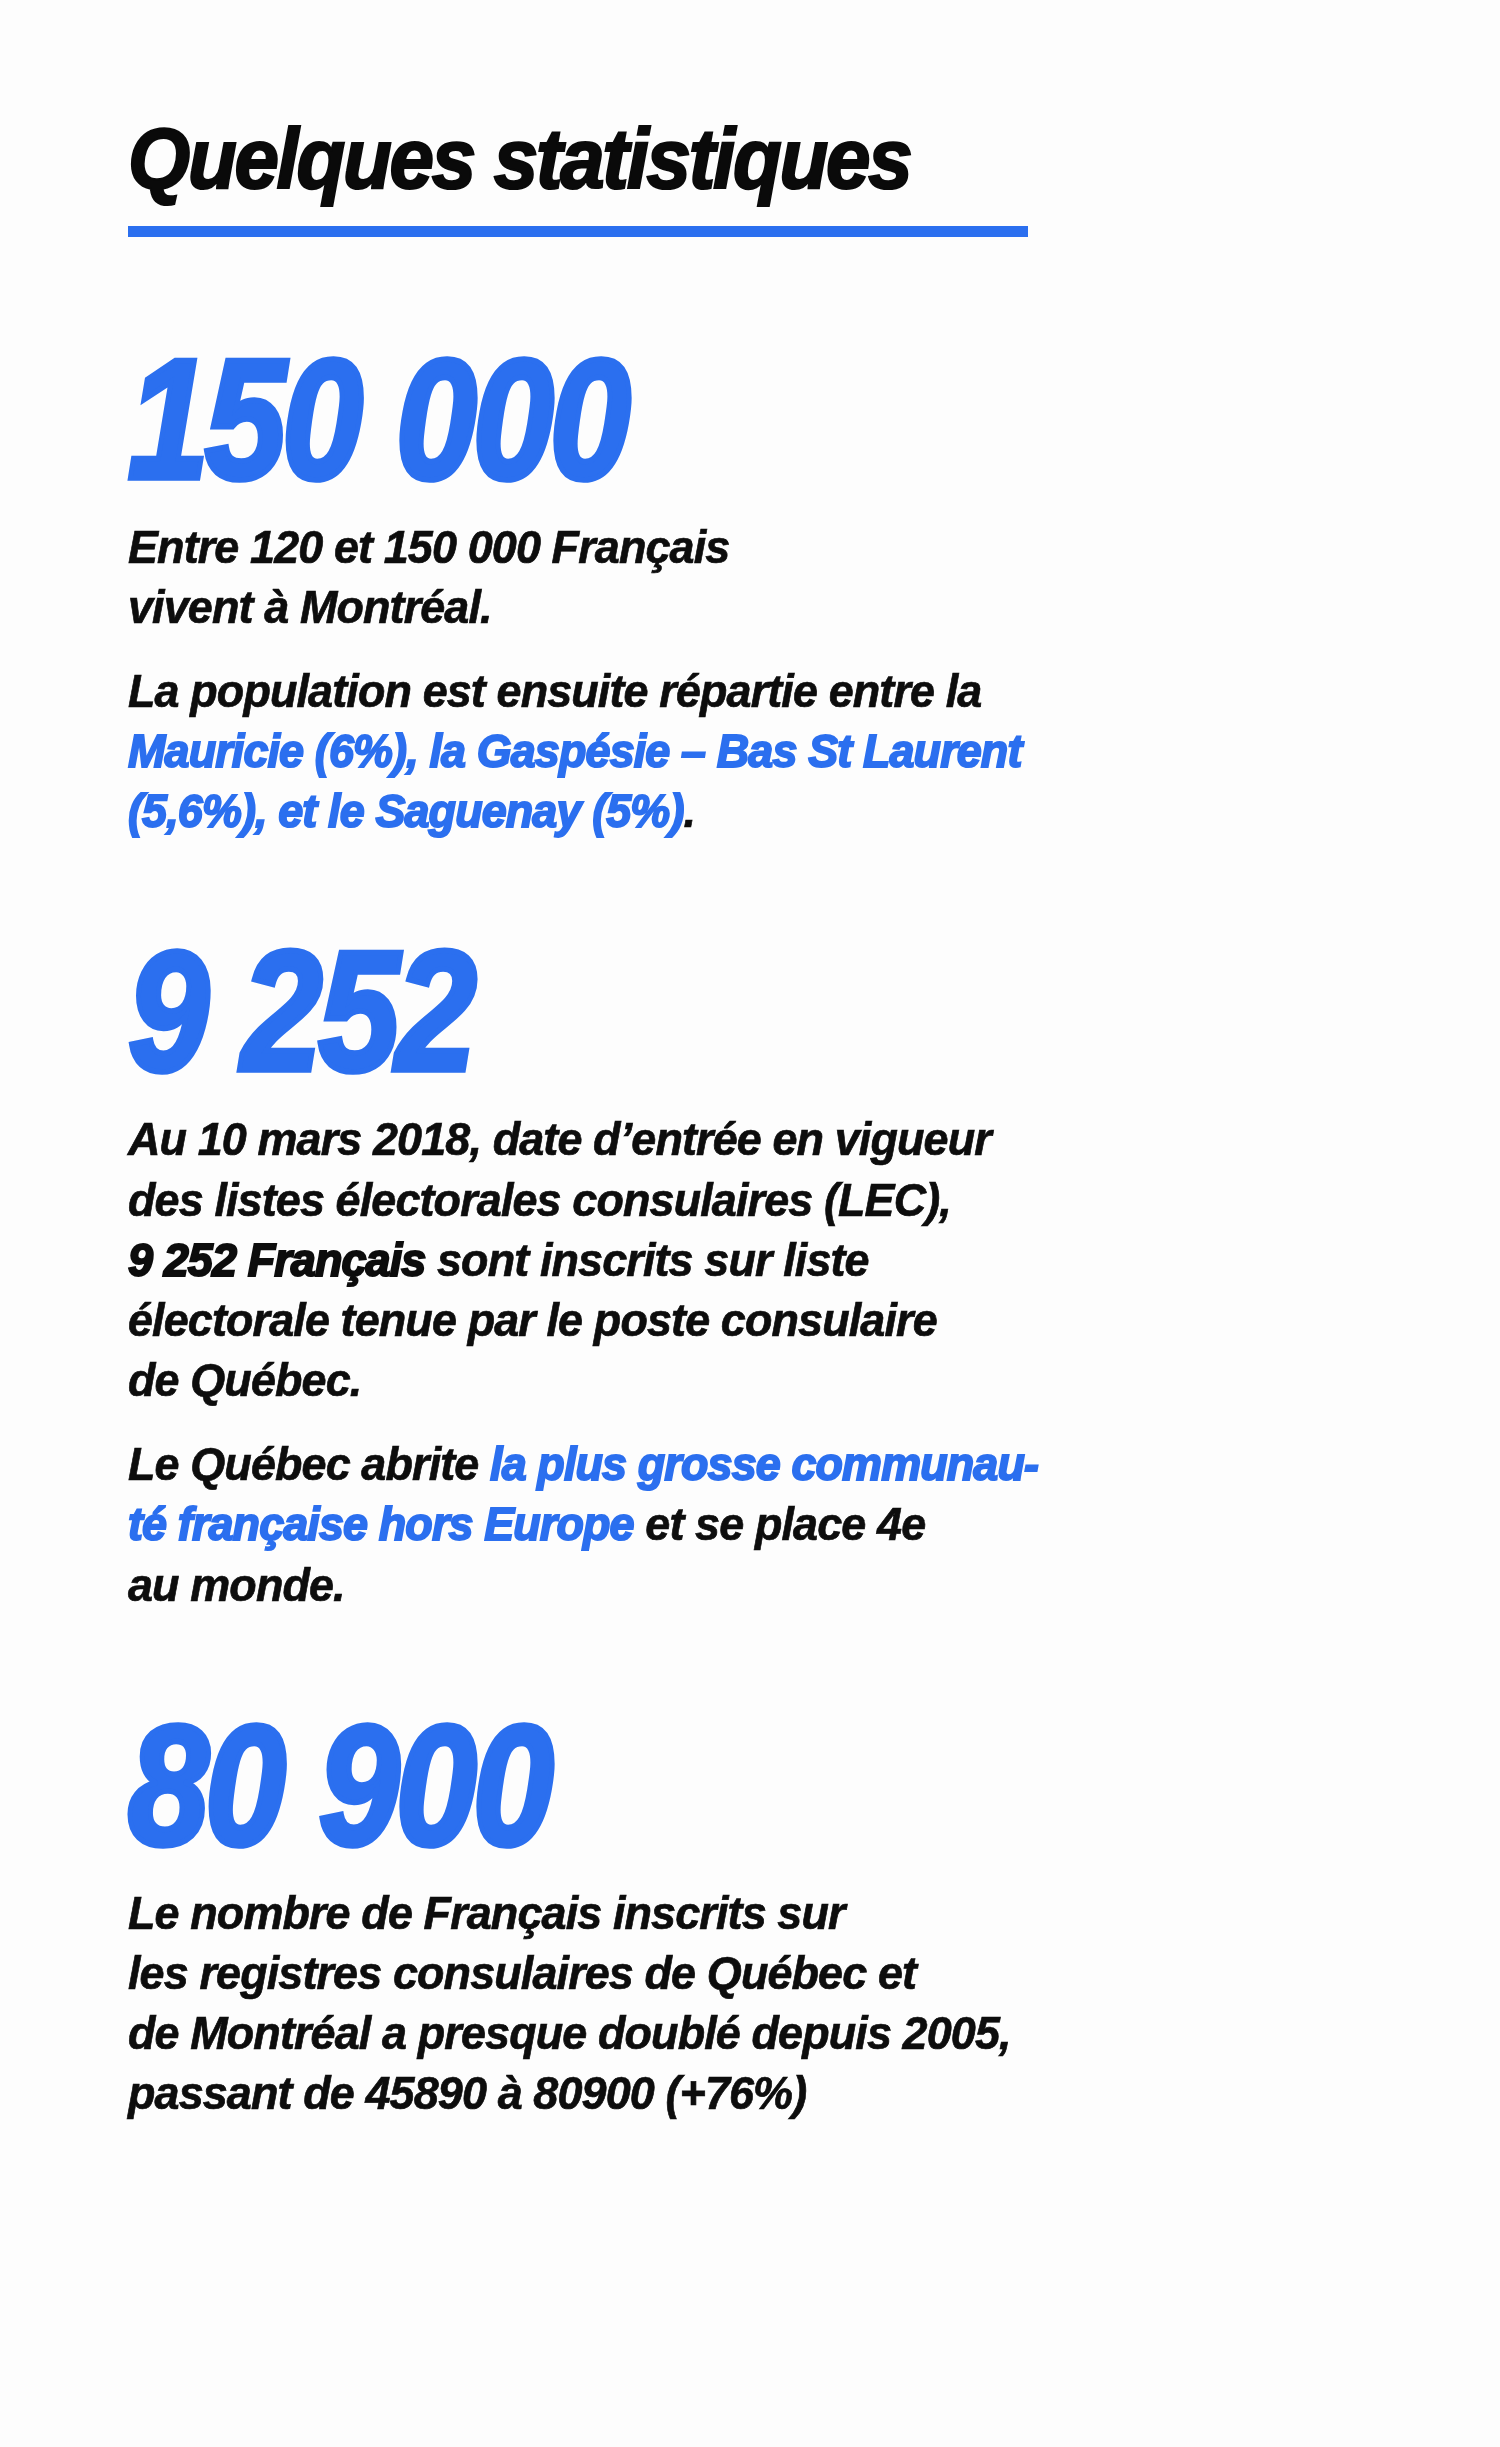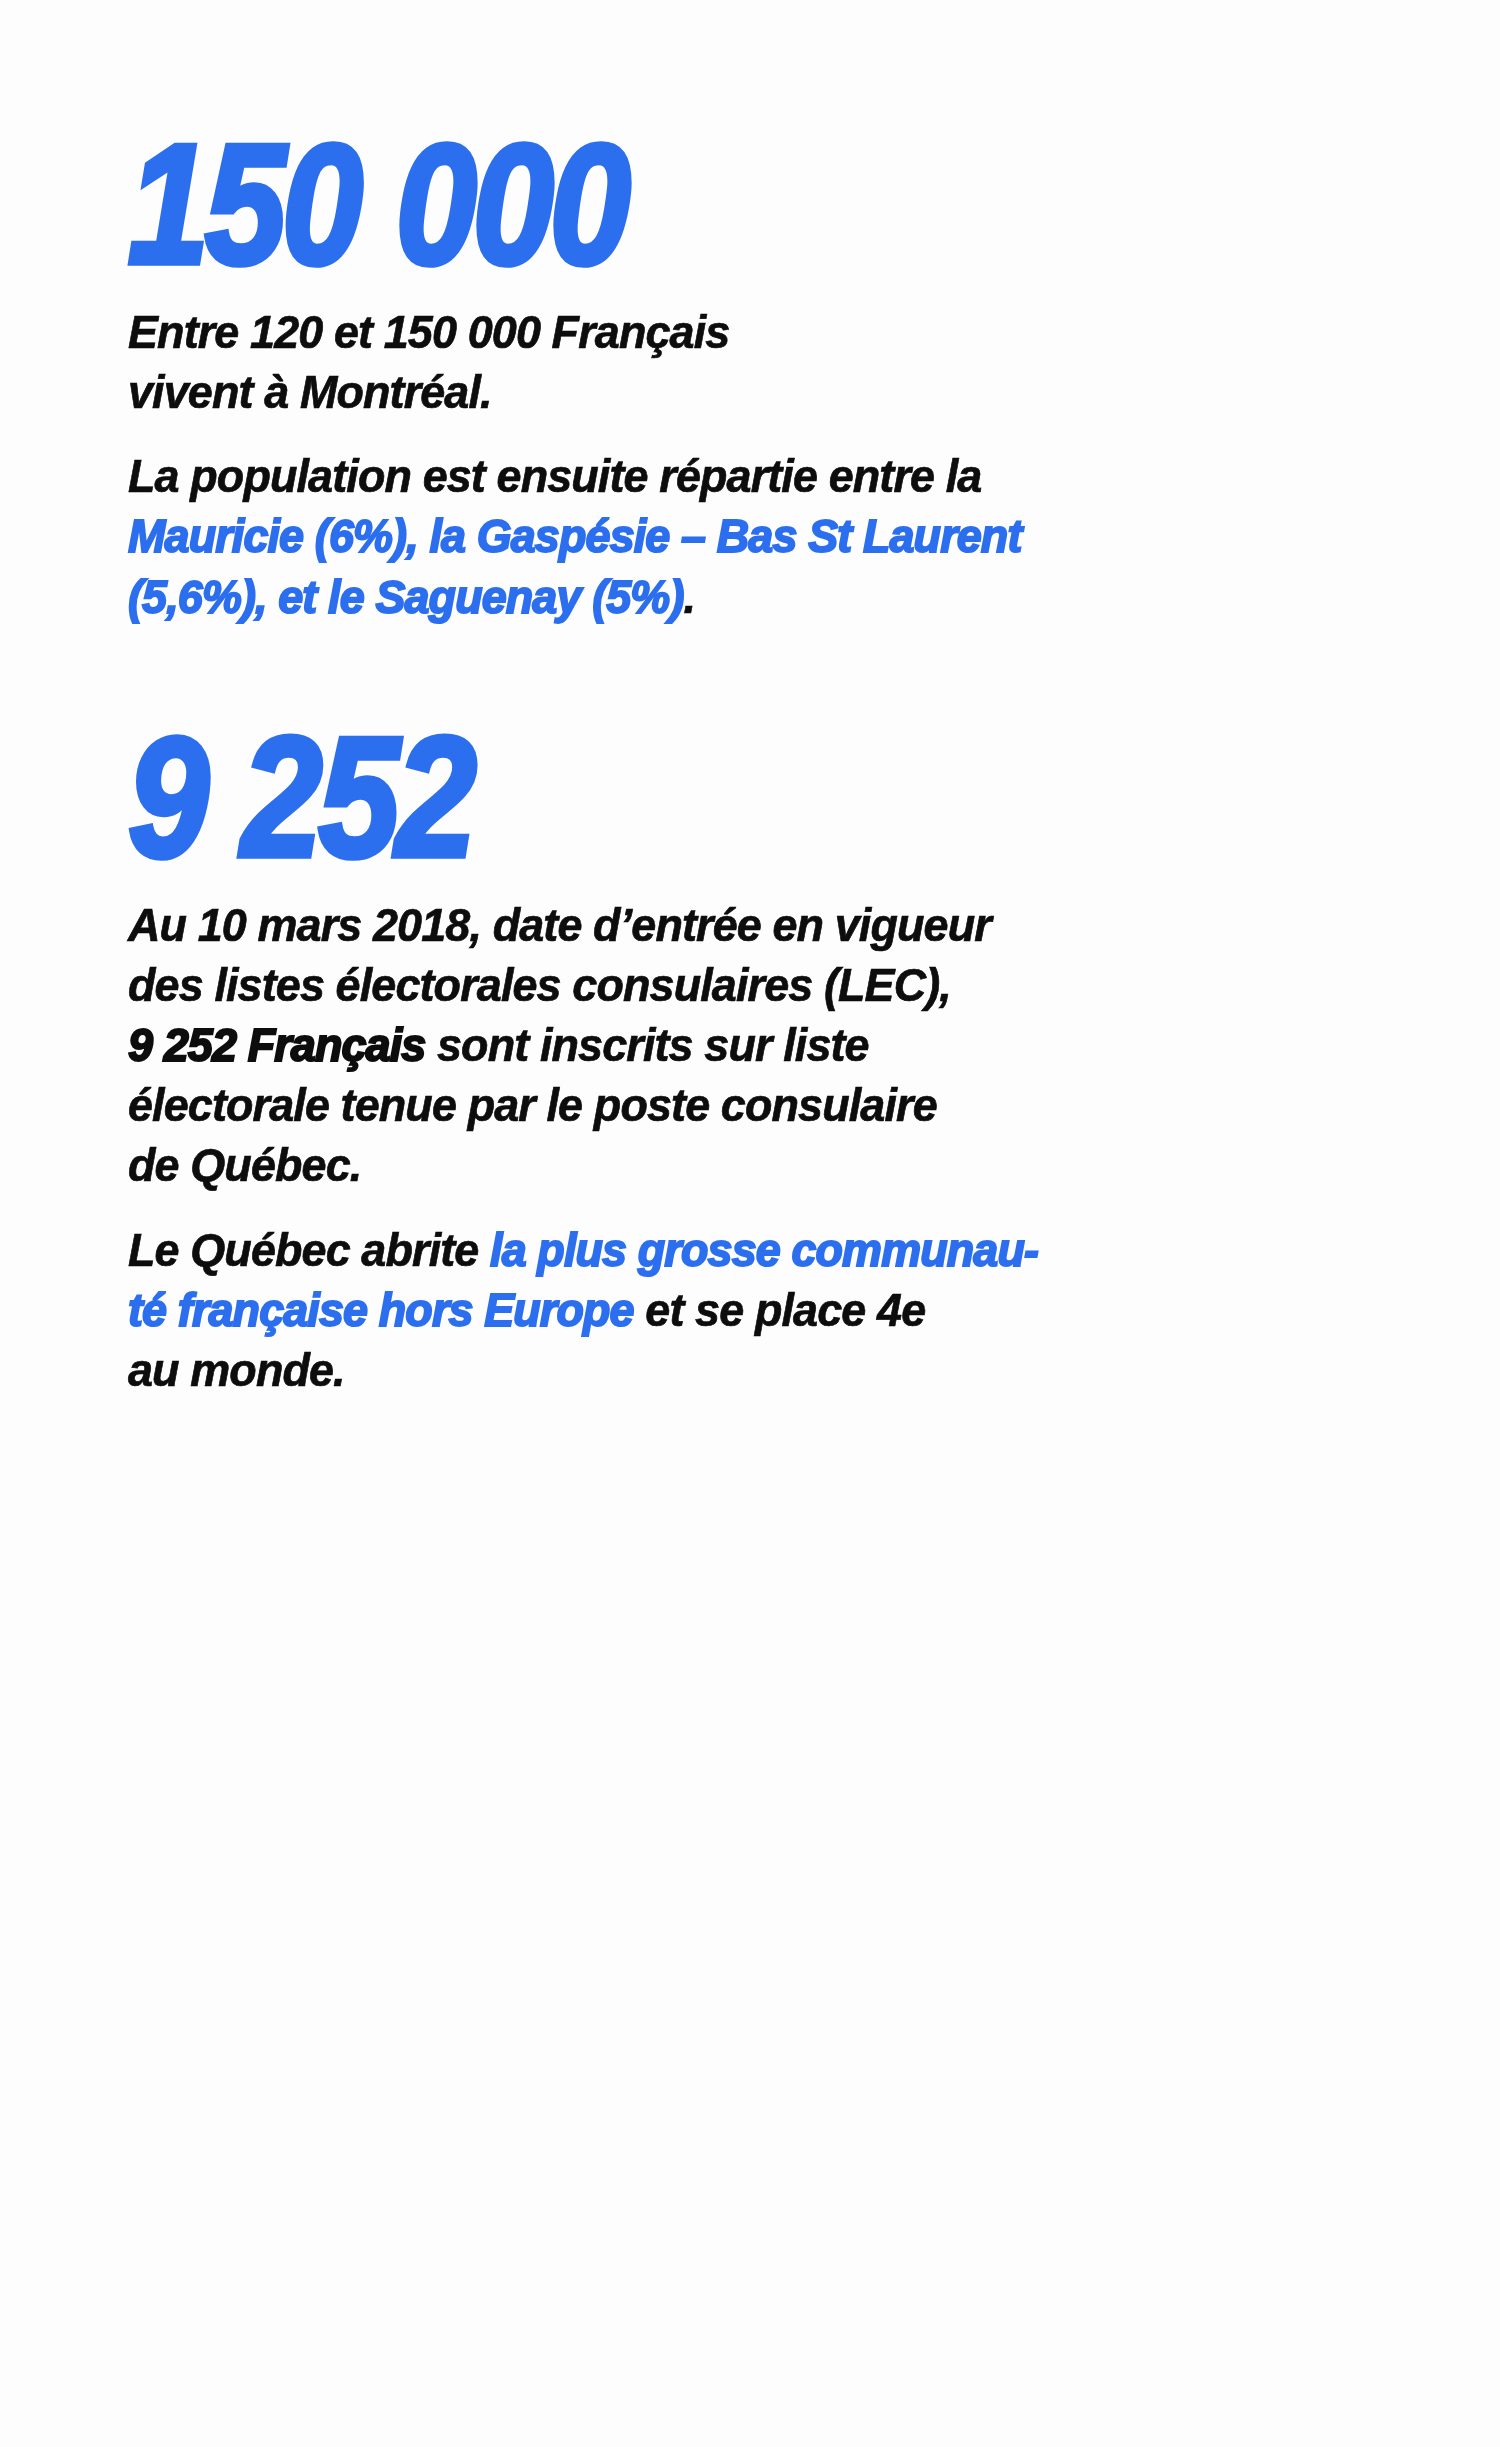--- a/index.html
+++ b/index.html
@@ -98,28 +98,36 @@
     color: #0d0d0d;
     -webkit-text-stroke: 2.1px #0d0d0d;
   }
 </style>
 </head>
 <body>
 
 <div class="page">
   <div class="content">
 
+    <div class="title-block">
+      <h1 class="page-title">Quelques statistiques</h1>
+      <div class="title-rule"></div>
+    </div>
 
     <div id="stats-root">
         <div class="stat-block">
           <div class="big-number">150 000</div>
           <p class="body-para"><span>Entre 120 et 150 000 Français</span><br><span>vivent à Montréal.</span></p>
           <p class="body-para"><span>La population est ensuite répartie entre la</span><br><span class="accent">Mauricie (6%), la Gaspésie – Bas St Laurent</span><br><span class="accent">(5,6%), et le Saguenay (5%)</span><span>.</span></p>
         </div>
         <div class="stat-block">
           <div class="big-number">9 252</div>
           <p class="body-para"><span>Au 10 mars 2018, date d’entrée en vigueur</span><br><span>des listes électorales consulaires (LEC),</span><br><span class="strongnum">9 252 Français</span><span> sont inscrits sur liste</span><br><span>électorale tenue par le poste consulaire</span><br><span>de Québec.</span></p>
           <p class="body-para"><span>Le Québec abrite </span><span class="accent">la plus grosse communau-</span><br><span class="accent">té française hors Europe</span><span> et se place 4e</span><br><span>au monde.</span></p>
         </div>
+        <div class="stat-block">
+          <div class="big-number">80 900</div>
+          <p class="body-para"><span>Le nombre de Français inscrits sur</span><br><span> les registres consulaires de Québec et</span><br><span>de Montréal a presque doublé depuis 2005,</span><br><span>passant de 45890 à 80900 (+76%)</span></p>
+        </div>
       </div>
 
   </div>
 </div>
 
 </body></html>

